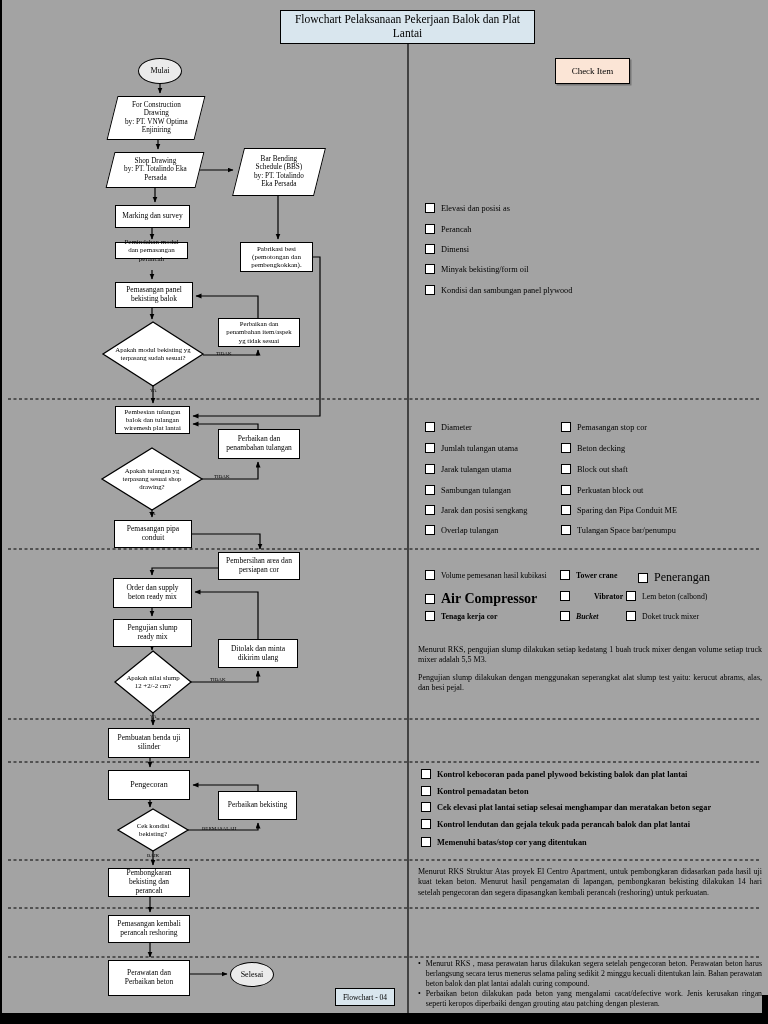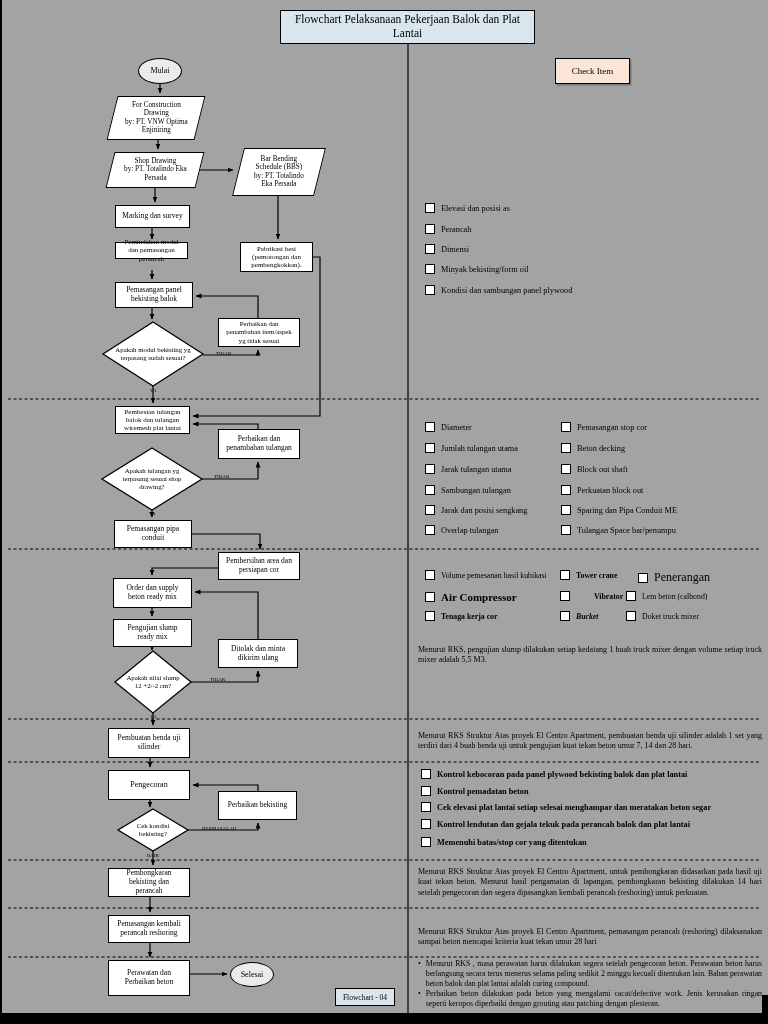--- a/index.html
+++ b/index.html
@@ -240,21 +240,21 @@
     </div>
   <div class="chk" style="left:561px;top:525px;">
       <span class="box"></span>
       <span class="lbl">Tulangan Space bar/penumpu</span>
     </div>
 
   <div class="chk" style="left:425px;top:570px;font-size:7.8px;">
       <span class="box"></span>
       <span class="lbl">Volume pemesanan hasil kubikasi</span>
     </div>
-  <div class="chk bold" style="left:425px;top:591px;font-size:11px;">
+  <div class="chk bold" style="left:425px;top:591px;font-size:14px;">
       <span class="box"></span>
       <span class="lbl">Air Compressor</span>
     </div>
   <div class="chk bold" style="left:425px;top:611px;font-size:7.8px;">
       <span class="box"></span>
       <span class="lbl">Tenaga kerja cor</span>
     </div>
   <div class="chk bold" style="left:560px;top:570px;font-size:7.8px;">
       <span class="box"></span>
       <span class="lbl">Tower crane</span>
@@ -295,23 +295,22 @@
   <div class="chk bold" style="left:421px;top:819px;">
       <span class="box"></span>
       <span class="lbl">Kontrol lendutan dan gejala tekuk pada perancah balok dan plat lantai</span>
     </div>
   <div class="chk bold" style="left:421px;top:837px;">
       <span class="box"></span>
       <span class="lbl">Memenuhi batas/stop cor yang ditentukan</span>
     </div>
 
   <div class="note" style="left:418px;top:645px;">Menurut RKS, pengujian slump dilakukan setiap kedatang 1 buah truck mixer dengan volume setiap truck mixer adalah 5,5 M3.</div>
-  <div class="note" style="left:418px;top:731px;">Menurut RKS Struktur Atas proyek El Centro Apartment, pembuatan benda uji silinder adalah 1 set yang terdiri dari 4 buah benda uji untuk pengujian kuat tekan beton umur 7, 14 dan 28 hari.</div>
+  <div class="note" style="left:418px;top:673px;">Pengujian slump dilakukan dengan menggunakan seperangkat alat slump test yaitu: kerucut abrams, alas, dan besi pejal.</div>
   <div class="note" style="left:418px;top:867px;">Menurut RKS Struktur Atas proyek El Centro Apartment, untuk pembongkaran didasarkan pada hasil uji kuat tekan beton. Menurut hasil pengamatan di lapangan, pembongkaran bekisting dilakukan 14 hari setelah pengecoran dan segera dipasangkan kembali perancah (reshoring) untuk perkuatan.</div>
-  <div class="note" style="left:418px;top:927px;">Menurut RKS Struktur Atas proyek El Centro Apartment, pemasangan perancah (reshoring) dilaksanakan sampai beton mencapai kriteria kuat tekan umur 28 hari</div>
   <div class="bullets">
     <div class="bullet-row">
         <span class="b">•</span>
         <span>Menurut RKS , masa perawatan harus dilakukan segera setelah pengecoran beton. Perawatan beton harus berlangsung secara terus menerus selama paling sedikit 2 minggu kecuali ditentukan lain. Bahan perawatan beton balok dan plat lantai adalah curing compound.</span>
       </div>
     <div class="bullet-row">
         <span class="b">•</span>
         <span>Perbaikan beton dilakukan pada beton yang mengalami cacat/defective work. Jenis kerusakan ringan seperti keropos diperbaiki dengan grouting atau patching dengan plesteran.</span>
       </div>
   </div>

